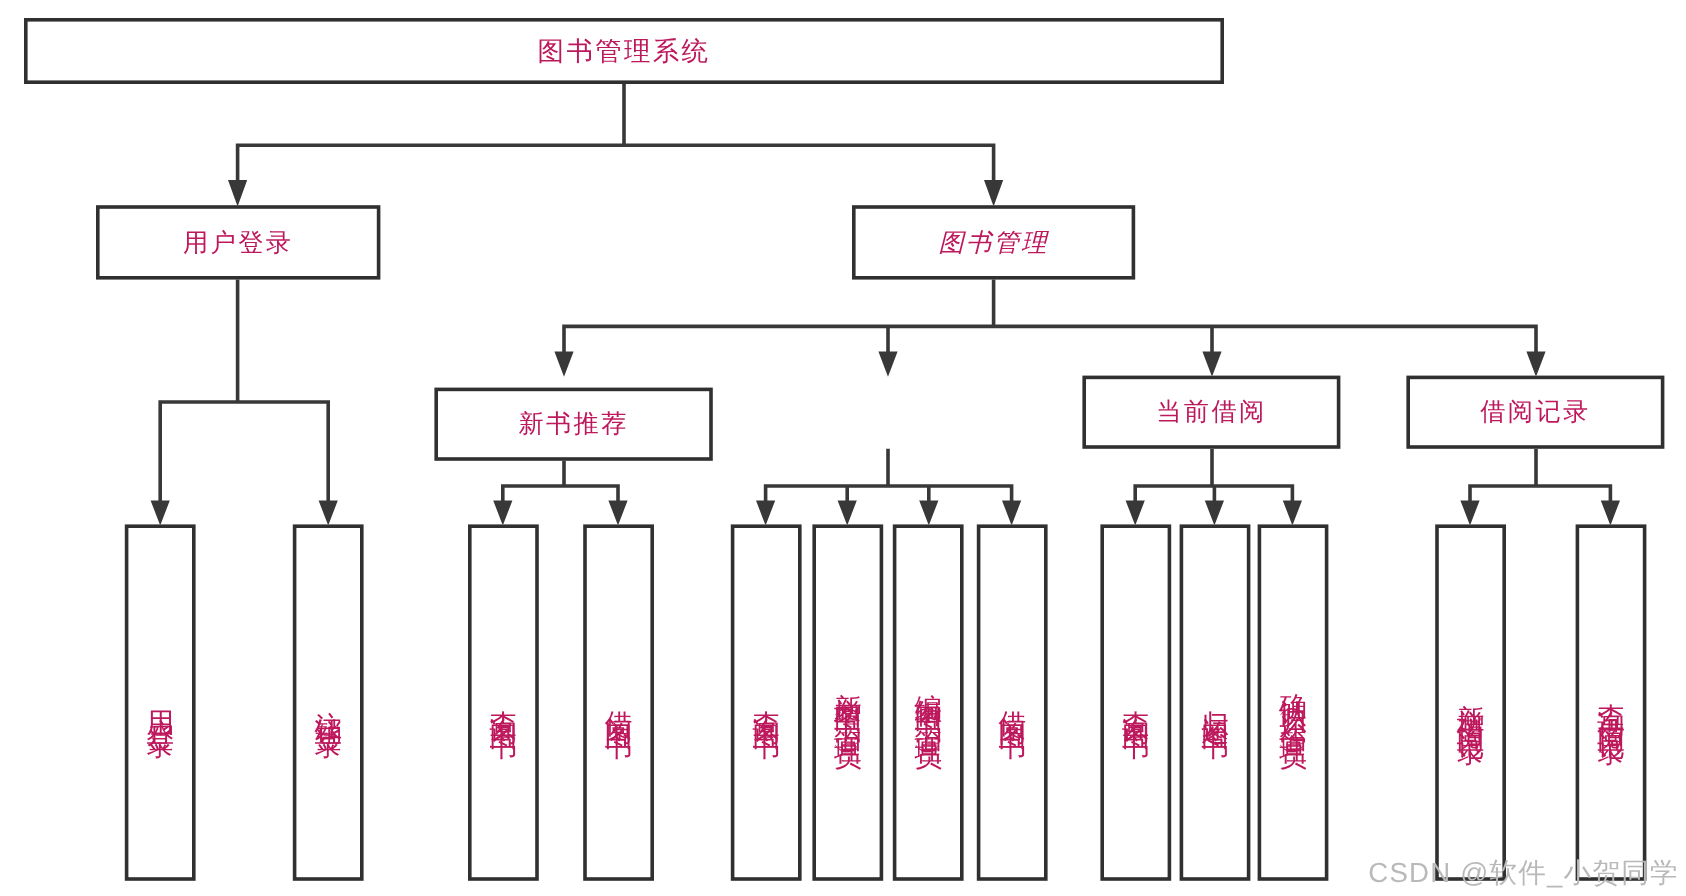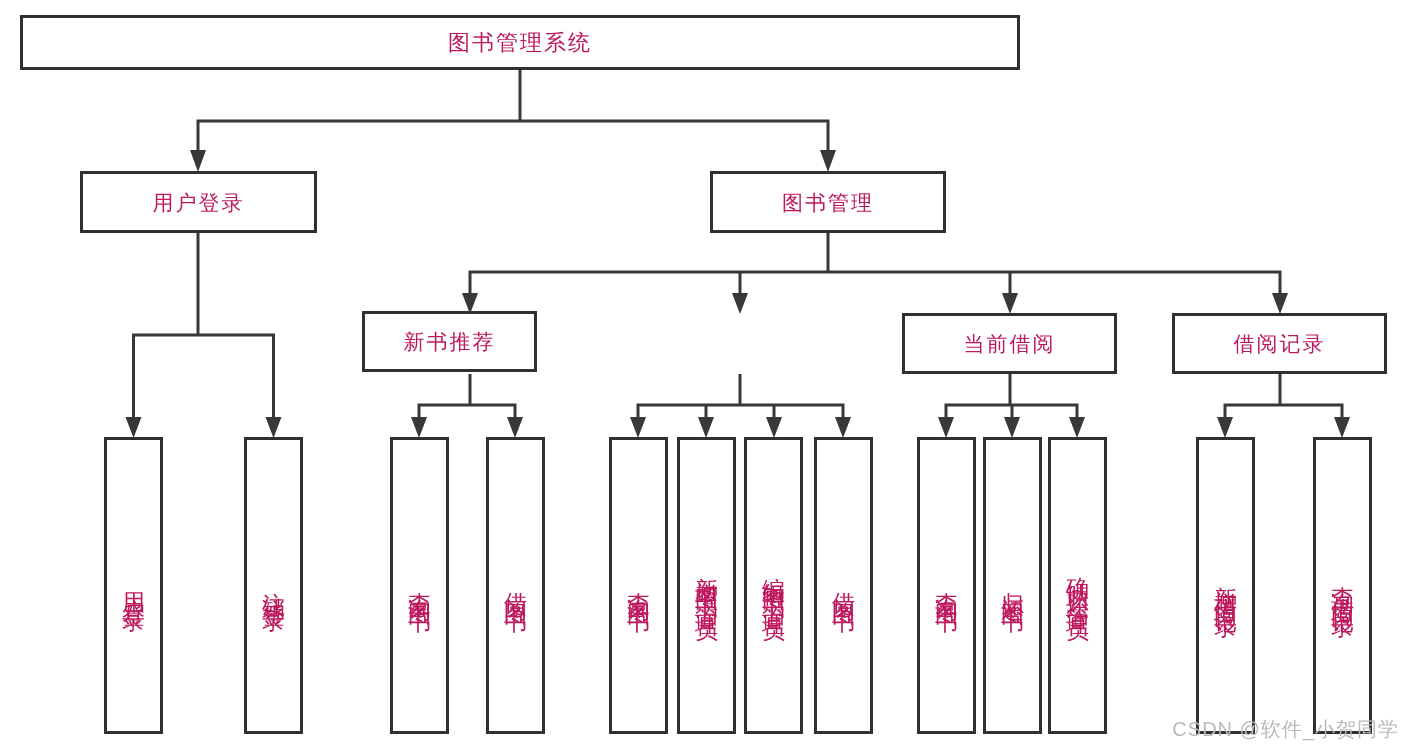--- a/index.html
+++ b/index.html
@@ -46,21 +46,21 @@
     writing-mode: vertical-rl;
     text-orientation: mixed;
     font-size: 23px;
     letter-spacing: 6px;
     line-height: 1;
   }
   .watermark {
     position: absolute;
     right: 6px;
     bottom: 4px;
-    font-size: 20px;
+    font-size: 23px;
     letter-spacing: 1px;
     color: #b9b9b9;
     z-index: 10;
     white-space: nowrap;
   }
 </style>
 </head>
 <body>
 
 <div id="canvas">
@@ -83,23 +83,23 @@
              M630 417 L646 417 L638 438 Z  M698 417 L714 417 L706 438 Z
              M766 417 L782 417 L774 438 Z  M835 417 L851 417 L843 438 Z
              M938 417 L954 417 L946 438 Z  M1004 417 L1020 417 L1012 438 Z
              M1069 417 L1085 417 L1077 438 Z
              M1217 417 L1233 417 L1225 438 Z  M1334 417 L1350 417 L1342 438 Z" fill="#383838" stroke="none"></path>
   </svg>
 
   <div class="node hbox rootbox" style="left:20px; top:15px; width:1000px; height:55px;">图书管理系统</div>
 
   <div class="node hbox" style="left:80px; top:171px; width:237px; height:62px;">用户登录</div>
-  <div class="node hbox" style="left:710px; top:171px; width:236px; height:62px;">图书管理</div>
+  <div class="node hbox" style="left:710px; top:171px; width:236px; height:62px;font-style:italic;">图书管理</div>
 
-  <div class="node hbox" style="left:362px; top:311px; width:175px; height:61px;">新书推荐</div>
+  <div class="node hbox" style="left:362px; top:323px; width:232px; height:61px;">新书推荐</div>
   <div class="node hbox" style="left:902px; top:313px; width:215px; height:61px;">当前借阅</div>
   <div class="node hbox" style="left:1172px; top:313px; width:215px; height:61px;">借阅记录</div>
 
   <div class="node vbox" style="left:104px; top:437px; width:59px; height:297px;">用户登录</div>
   <div class="node vbox" style="left:244px; top:437px; width:59px; height:297px;">注销登录</div>
 
   <div class="node vbox" style="left:390px; top:437px; width:59px; height:297px;">查询图书</div>
   <div class="node vbox" style="left:486px; top:437px; width:59px; height:297px;">借阅图书</div>
 
   <div class="node vbox" style="left:609px; top:437px; width:59px; height:297px;">查询图书</div>

